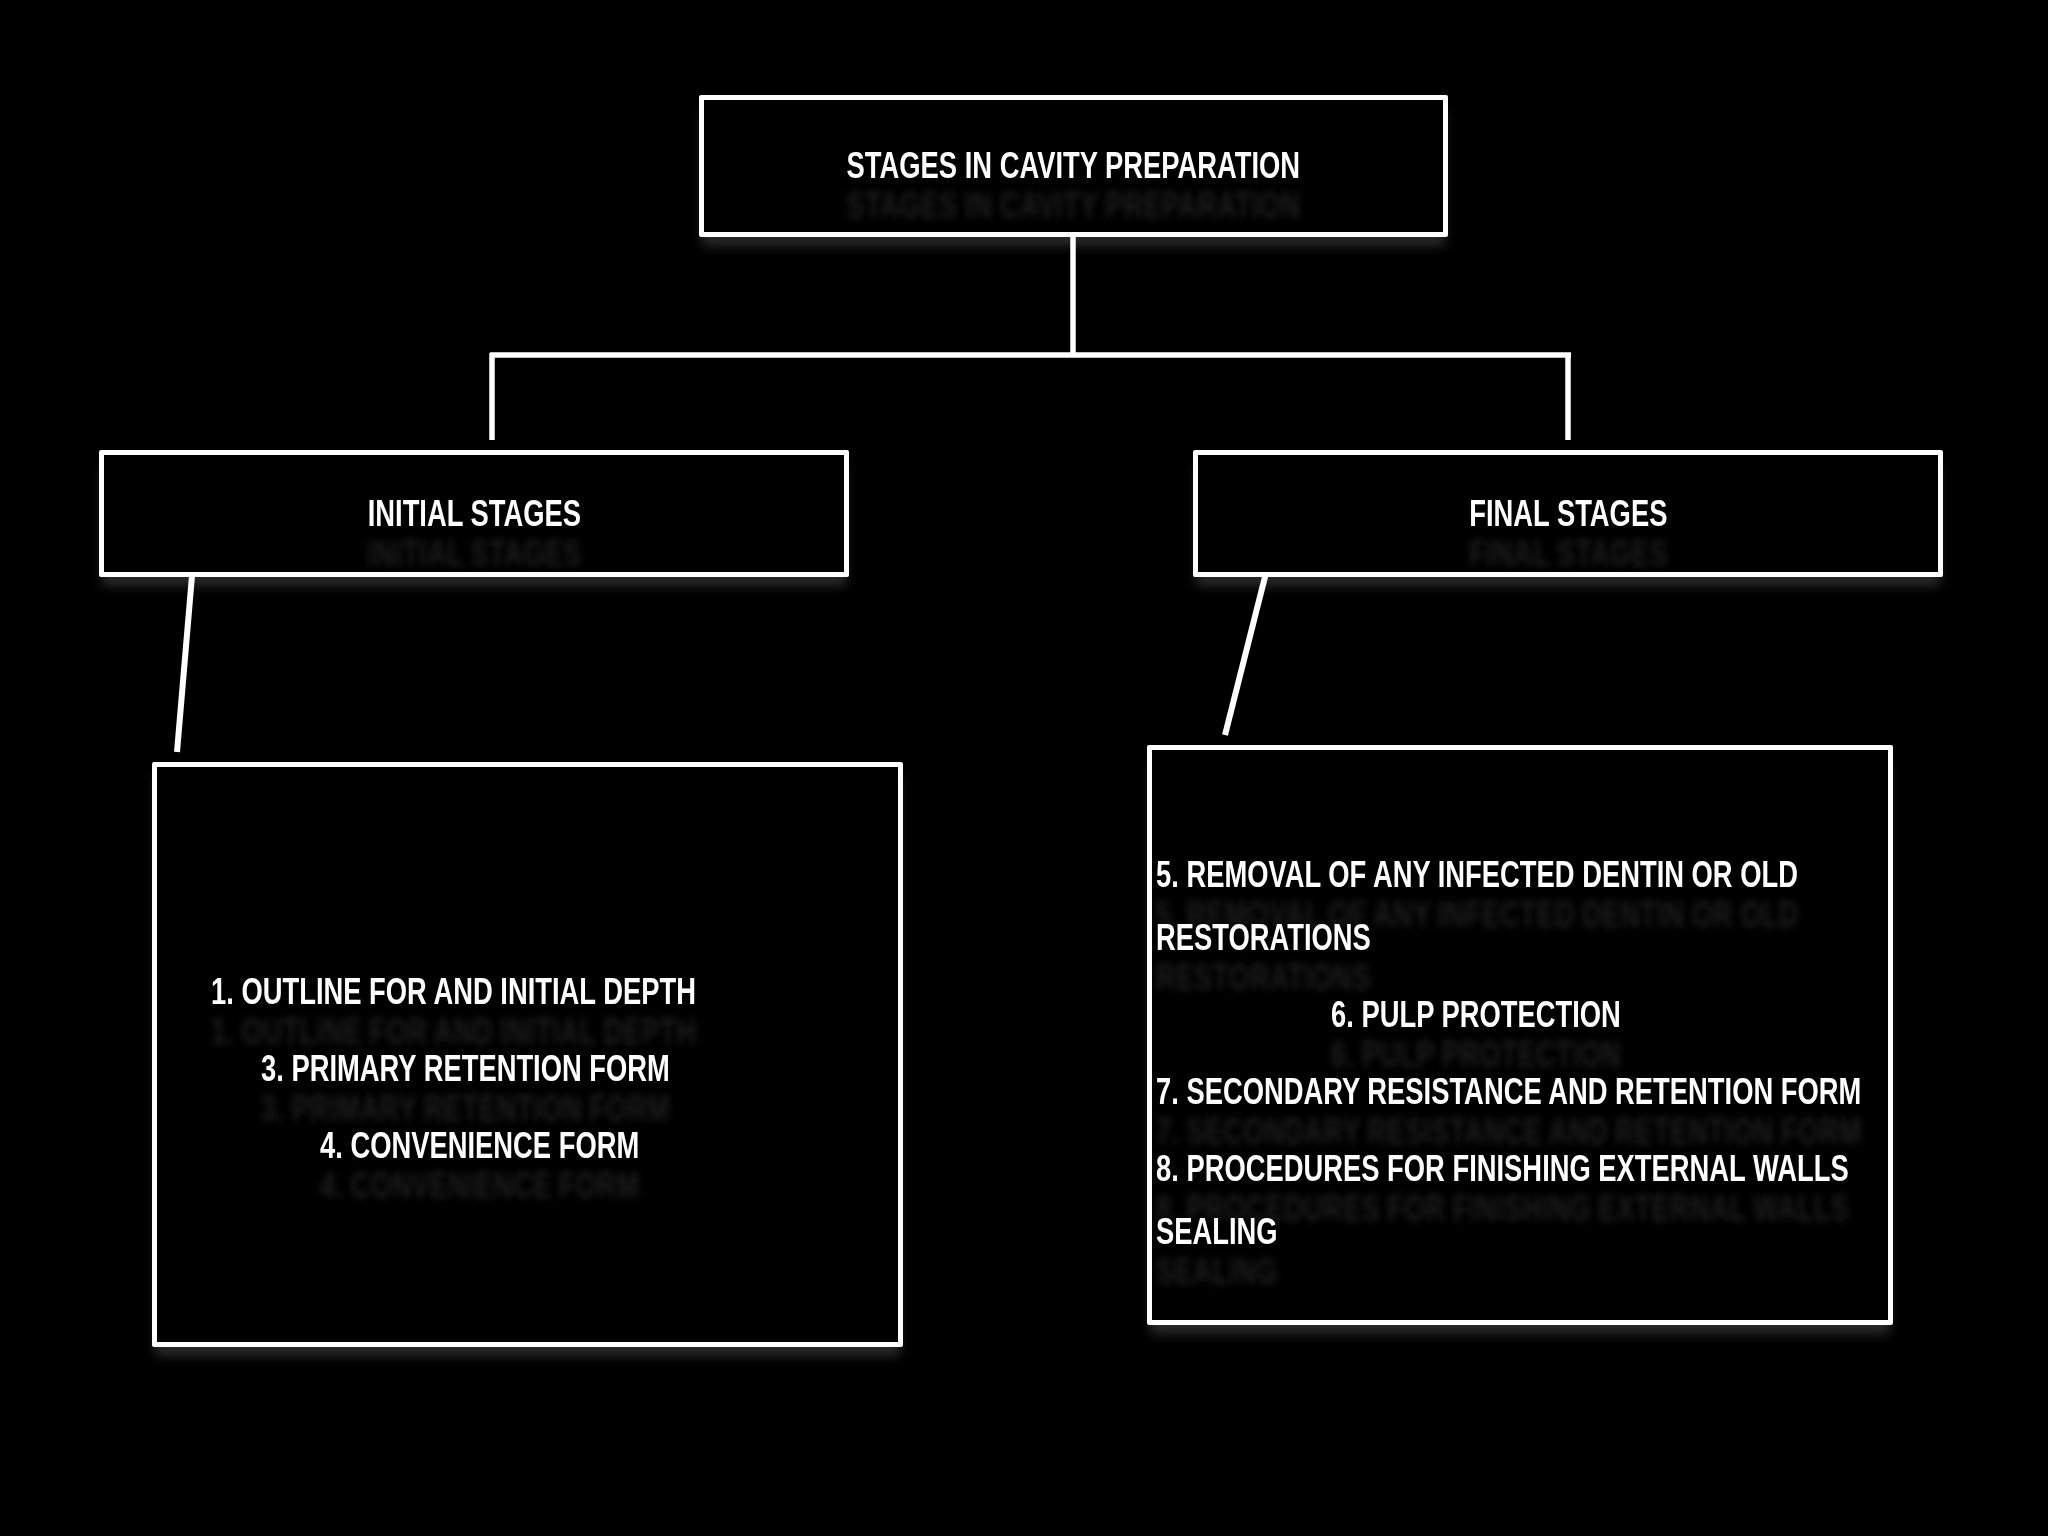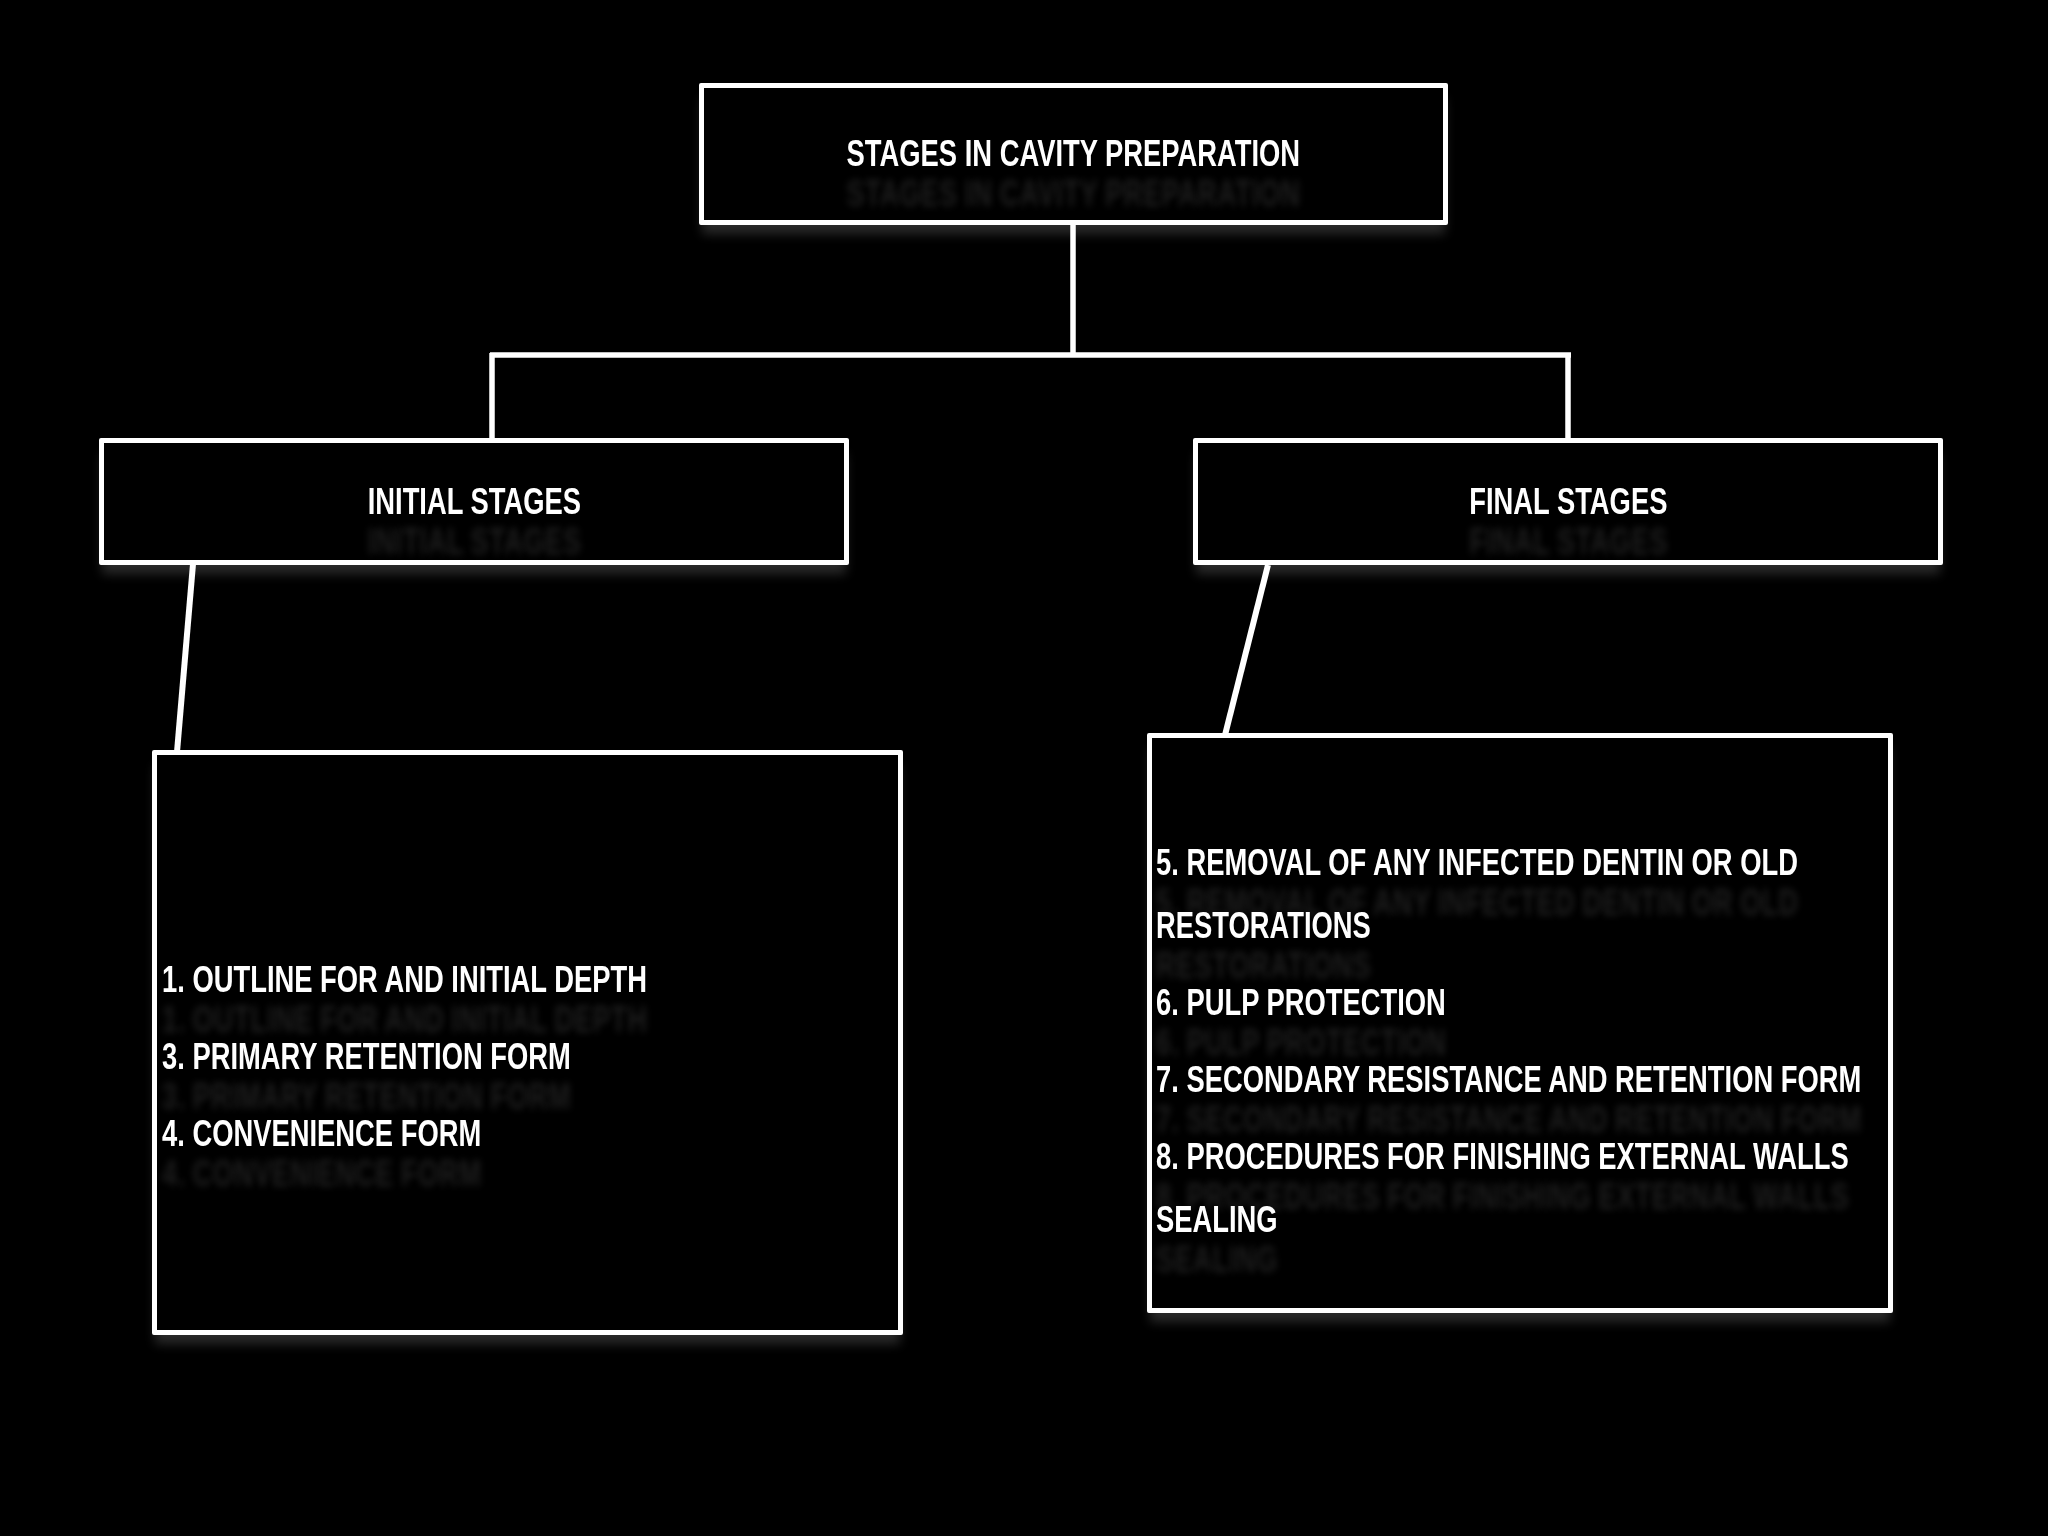--- a/index.html
+++ b/index.html
@@ -27,20 +27,21 @@
   .box {
     position: absolute;
     border: 5px solid #ffffff;
     border-radius: 2px;
     background: #000000;
     box-sizing: border-box;
     box-shadow: 0 12px 10px -3px rgba(255,255,255,0.16);
     display: flex;
     align-items: center;
     justify-content: center;
+    margin-top: 12px;
   }
   .box.list {
     flex-direction: column;
     align-items: stretch;
     justify-content: center;
   }
   #title-box  { left: 699px;  top: 83px;  width: 749px; height: 142px; }
   #initial-box{ left: 99px;  top: 438px; width: 750px; height: 127px; }
   #final-box  { left: 1193px; top: 438px; width: 750px; height: 127px; text-align: right; }
   #left-list  { left: 152px;  top: 750px; width: 751px; height: 585px; padding-top: 28px; padding-left: 5px; }
@@ -59,21 +60,21 @@
   .line {
     height: 63px;
     line-height: 63px;
     flex: 0 0 auto;
     overflow: visible;
   }
   .line .cond {
     transform: scaleX(0.76);
     transform-origin: 0 50%;
   }
-  .line.start { margin-top: 14px; }
+  .line.start { margin-top: 14px; text-align: center; }
   .line:first-child { margin-top: 0; }
 </style>
 </head>
 <body>
 
 <div class="slide">
 
   <svg class="connectors" viewBox="0 0 2048 1536" xmlns="http://www.w3.org/2000/svg">
     <line x1="1073" y1="223" x2="1073" y2="357" stroke="#ffffff" stroke-width="5.5"></line>
     <line x1="490" y1="355" x2="1571" y2="355" stroke="#ffffff" stroke-width="5.5"></line>

